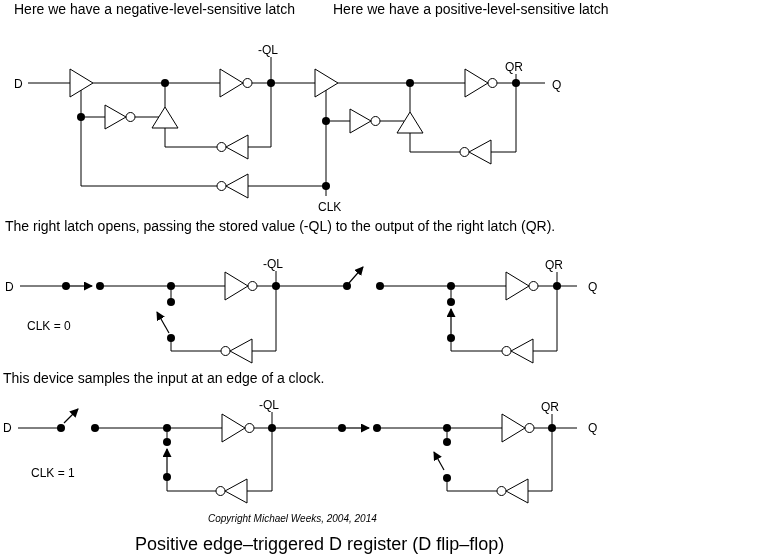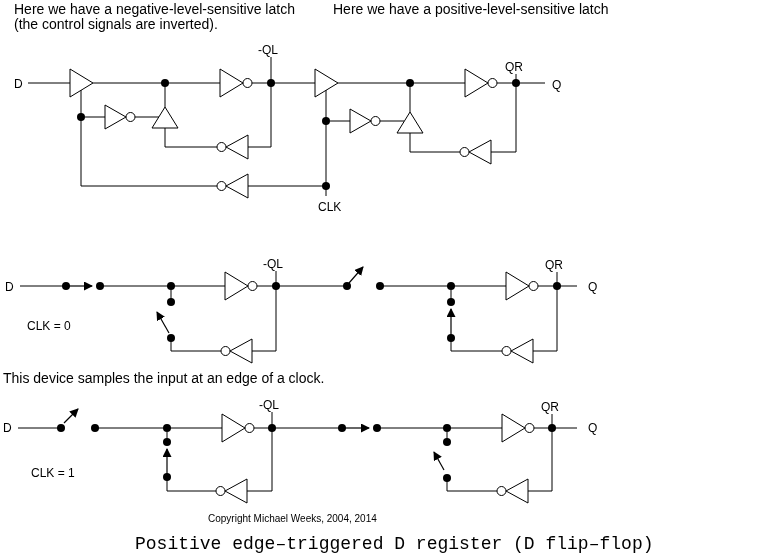--- a/index.html
+++ b/index.html
@@ -4,44 +4,44 @@
 <style>
   html,body { margin:0; padding:0; }
   body {
     width:761px; height:559px; position:relative;
     background:#ffffff; color:#000;
     font-family:"Liberation Sans", sans-serif;
     overflow:hidden;
   }
   .abs { position:absolute; white-space:nowrap; }
   .para { font-size:14px; line-height:15px; letter-spacing:0; }
-  .copyright { font-size:10px; }
-  .slide-title { font-family:Liberation Mono, monospace; font-size:18px; }
+  .copyright { font-size:10px;font-style:italic; }
+  .slide-title { font-family:Liberation Sans, sans-serif; font-size:18px; }
   svg.circuit { position:absolute; left:0; top:0; }
   svg text {
     font-family:"Liberation Sans", sans-serif;
     font-size:12px; fill:#000;
   }
   .wire  { stroke:#000; stroke-width:1; fill:none; }
   .blade { stroke:#000; stroke-width:1.2; fill:none; }
   .dot   { fill:#000; stroke:none; }
 </style>
 </head>
 <body>
 
 <div class="abs para" style="left:14px; top:2px;">
   <div>Here we have a negative-level-sensitive latch</div>
-  <div>(the control signals are inverted).</div>
 </div>
 
 <div class="abs para" style="left:333px; top:2px;">
   <div>Here we have a positive-level-sensitive latch</div>
 </div>
 
 <div class="abs para" style="left:5px; top:219px;">
+  <div>The right latch opens, passing the stored value (-QL) to the output of the right latch (QR).</div>
 </div>
 
 <div class="abs para" style="left:3px; top:371px;">This device samples the input at an edge of a clock.</div>
 
 <div class="abs copyright" style="left:208px; top:513px;">Copyright Michael Weeks, 2004, 2014</div>
 
 <div class="abs slide-title" style="left:135px; top:534px;">Positive edge–triggered D register (D flip–flop)</div>
 
 <svg class="circuit" width="761" height="559" viewBox="0 0 761 559">
   <defs>

